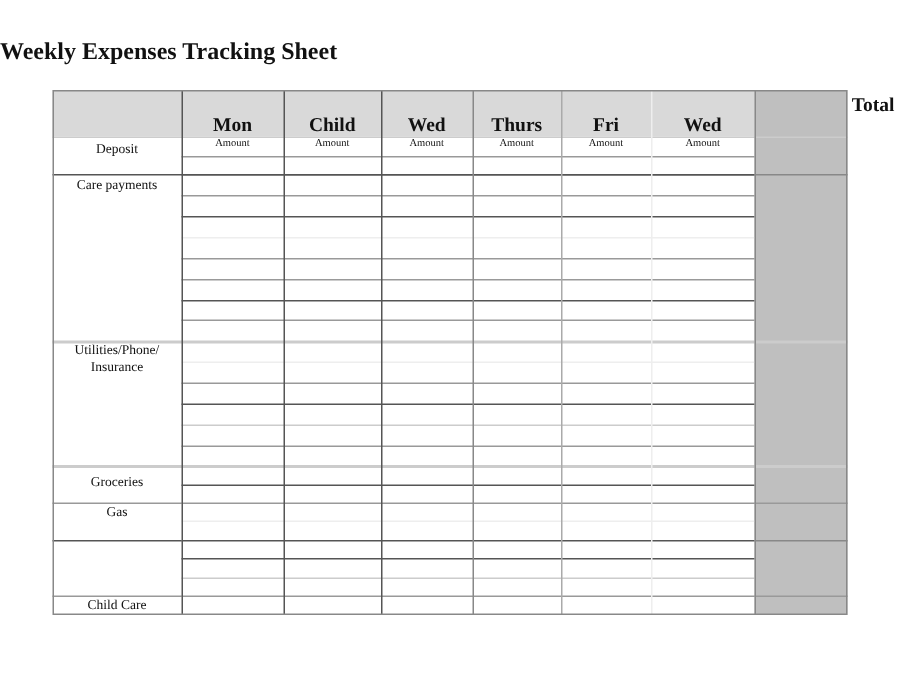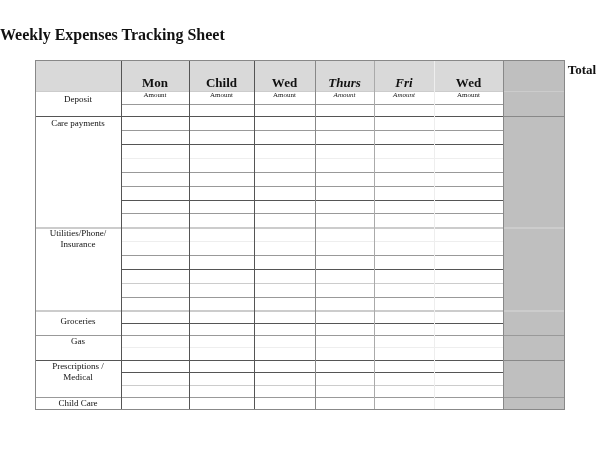--- a/index.html
+++ b/index.html
@@ -41,40 +41,39 @@
     <span class="da">Amount</span>
   </div>
   <div class="day" style="left:154px;width:65px;">
     <span class="dn">Child</span>
     <span class="da">Amount</span>
   </div>
   <div class="day" style="left:219px;width:61px;">
     <span class="dn">Wed</span>
     <span class="da">Amount</span>
   </div>
-  <div class="day" style="left:280px;width:59px;font-style:italic;">
+  <div class="day" style="left:280px;width:59px;">
     <span class="dn">Thurs</span>
     <span class="da">Amount</span>
   </div>
-  <div class="day" style="left:339px;width:60px;font-style:italic;">
+  <div class="day" style="left:339px;width:60px;">
     <span class="dn">Fri</span>
     <span class="da">Amount</span>
   </div>
   <div class="day" style="left:399px;width:69px;">
     <span class="dn">Wed</span>
     <span class="da">Amount</span>
   </div>
   <div class="total-lbl">Total</div>
 
   <div class="cat" style="top:34px;">Deposit</div>
   <div class="cat" style="top:58px;">Care payments</div>
   <div class="cat" style="top:168px;padding:0 2px;box-sizing:border-box;">Utilities/Phone/ Insurance</div>
   <div class="cat" style="top:256px;">Groceries</div>
   <div class="cat" style="top:276px;">Gas</div>
-  <div class="cat" style="top:301px;padding:0 2px;box-sizing:border-box;">Prescriptions / Medical</div>
   <div class="cat" style="top:338px;">Child Care</div>
 
   <div class="hline light" style="top:31px;left:0;width:530px;"></div>
 
   <div class="sect" style="top:56px;width:468px;"></div>
   <div class="hline light" style="top:167px;left:0;width:530px;height:2px;"></div>
   <div class="hline light" style="top:250px;left:0;width:530px;height:2px;"></div>
   <div class="sect" style="top:275px;width:86px;background:#999;"></div>
   <div class="sect" style="top:300px;width:86px;"></div>
   <div class="sect" style="top:337px;width:86px;background:#999;"></div>

